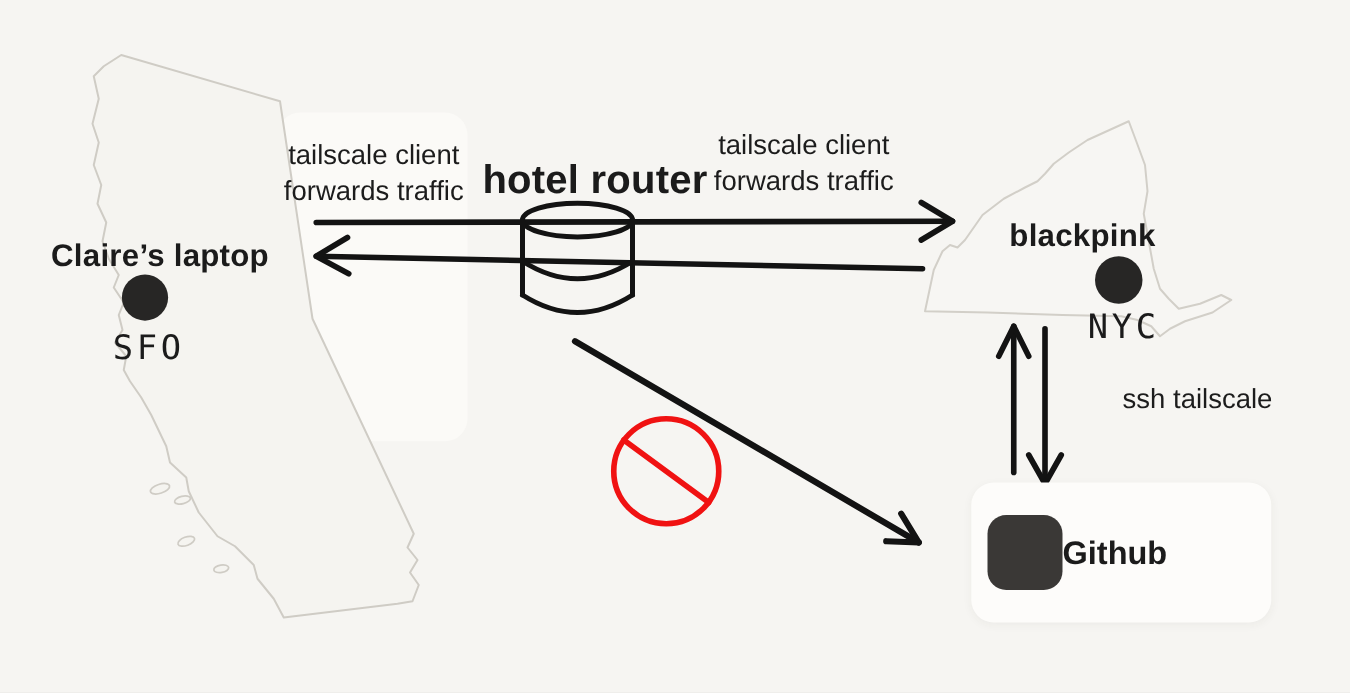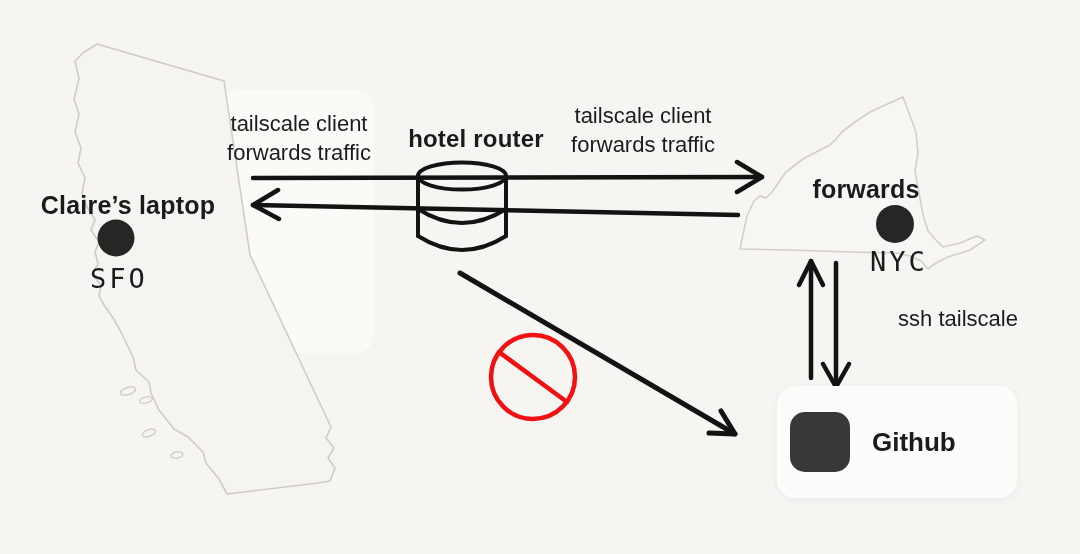--- a/index.html
+++ b/index.html
@@ -17,21 +17,21 @@
         font-size:27px;font-weight:500;letter-spacing:3px;color:#1b1b1b;}
   .github-card{
     position:absolute;left:777px;top:386px;width:240px;height:112px;
     background:#fdfcfa;border-radius:18px;
     box-shadow:0 2px 8px rgba(60,55,40,.05);
     display:flex;align-items:center;
   }
   .github-icon{
     width:60px;height:60px;margin-left:13px;border-radius:15px;background:#3a3836;
   }
-  .github-title{font-size:26px;font-weight:bold;margin-left:22px;color:#1b1b1b;}
+  .github-title{font-size:26px;font-weight:bold;color:#1b1b1b;}
   .map-backing{
     position:absolute;left:222px;top:90px;width:152px;height:263px;
     background:#fbfaf7;border-radius:18px;
   }
 </style>
 </head>
 <body>
 
 <div class="stage">
 
@@ -99,33 +99,33 @@
     </g>
 
     <circle cx="116" cy="238" r="18.5" fill="#272625"></circle>
     <circle cx="895" cy="224" r="19" fill="#272625"></circle>
   </svg>
 
   <div class="label node-title" style="left:128px;top:191px;">Claire’s laptop</div>
 
   <div class="label city" style="left:119px;top:263px;text-align:right;">SFO</div>
 
-  <div class="label node-title" style="left:476px;top:125px;font-size:24px;">hotel router</div>
+  <div class="label node-title" style="left:476px;top:125px;font-size:32px;">hotel router</div>
 
   <div class="label edge-label" style="left:299px;top:109px;">
     <div>tailscale client</div>
     <div>forwards traffic</div>
   </div>
 
   <div class="label edge-label" style="left:643px;top:101px;">
     <div>tailscale client</div>
     <div>forwards traffic</div>
   </div>
 
-  <div class="label node-title" style="left:866px;top:175px;">forwards</div>
+  <div class="label node-title" style="left:866px;top:175px;">blackpink</div>
 
   <div class="label city" style="left:899px;top:246px;">NYC</div>
 
   <div class="label edge-label" style="left:958px;top:304px;">ssh tailscale</div>
 
   <div class="github-card">
     <div class="github-icon"></div>
     <div class="github-title">Github</div>
   </div>
 

